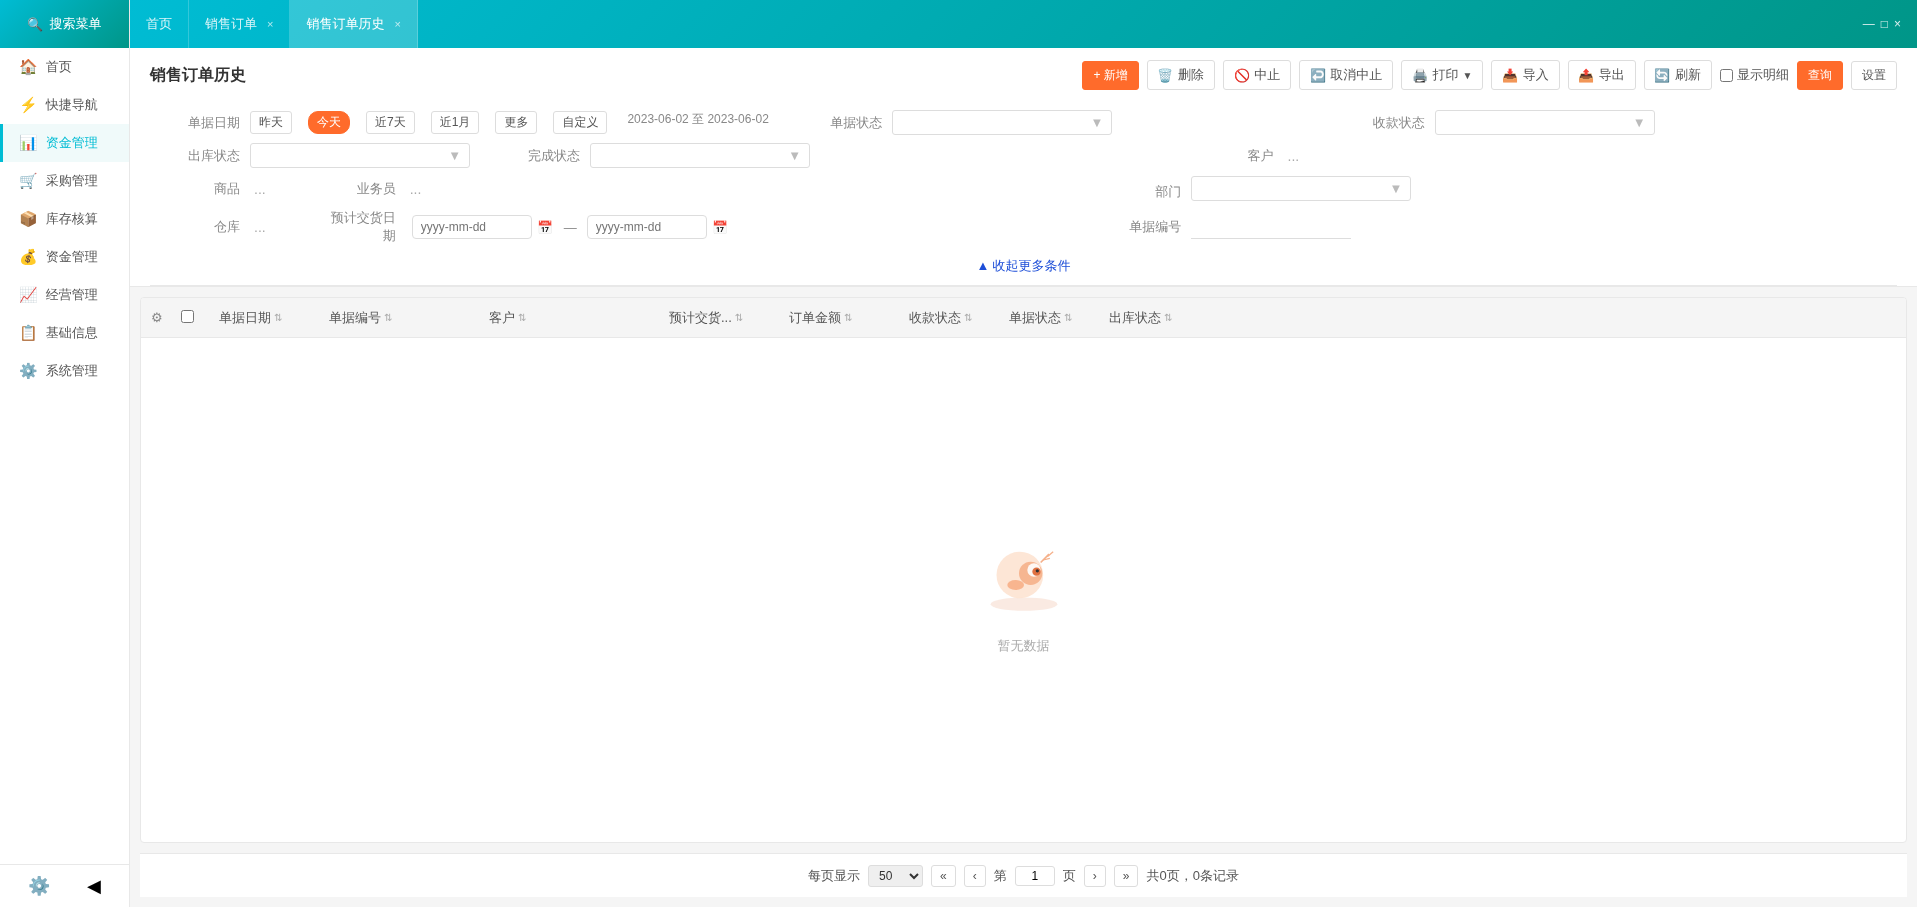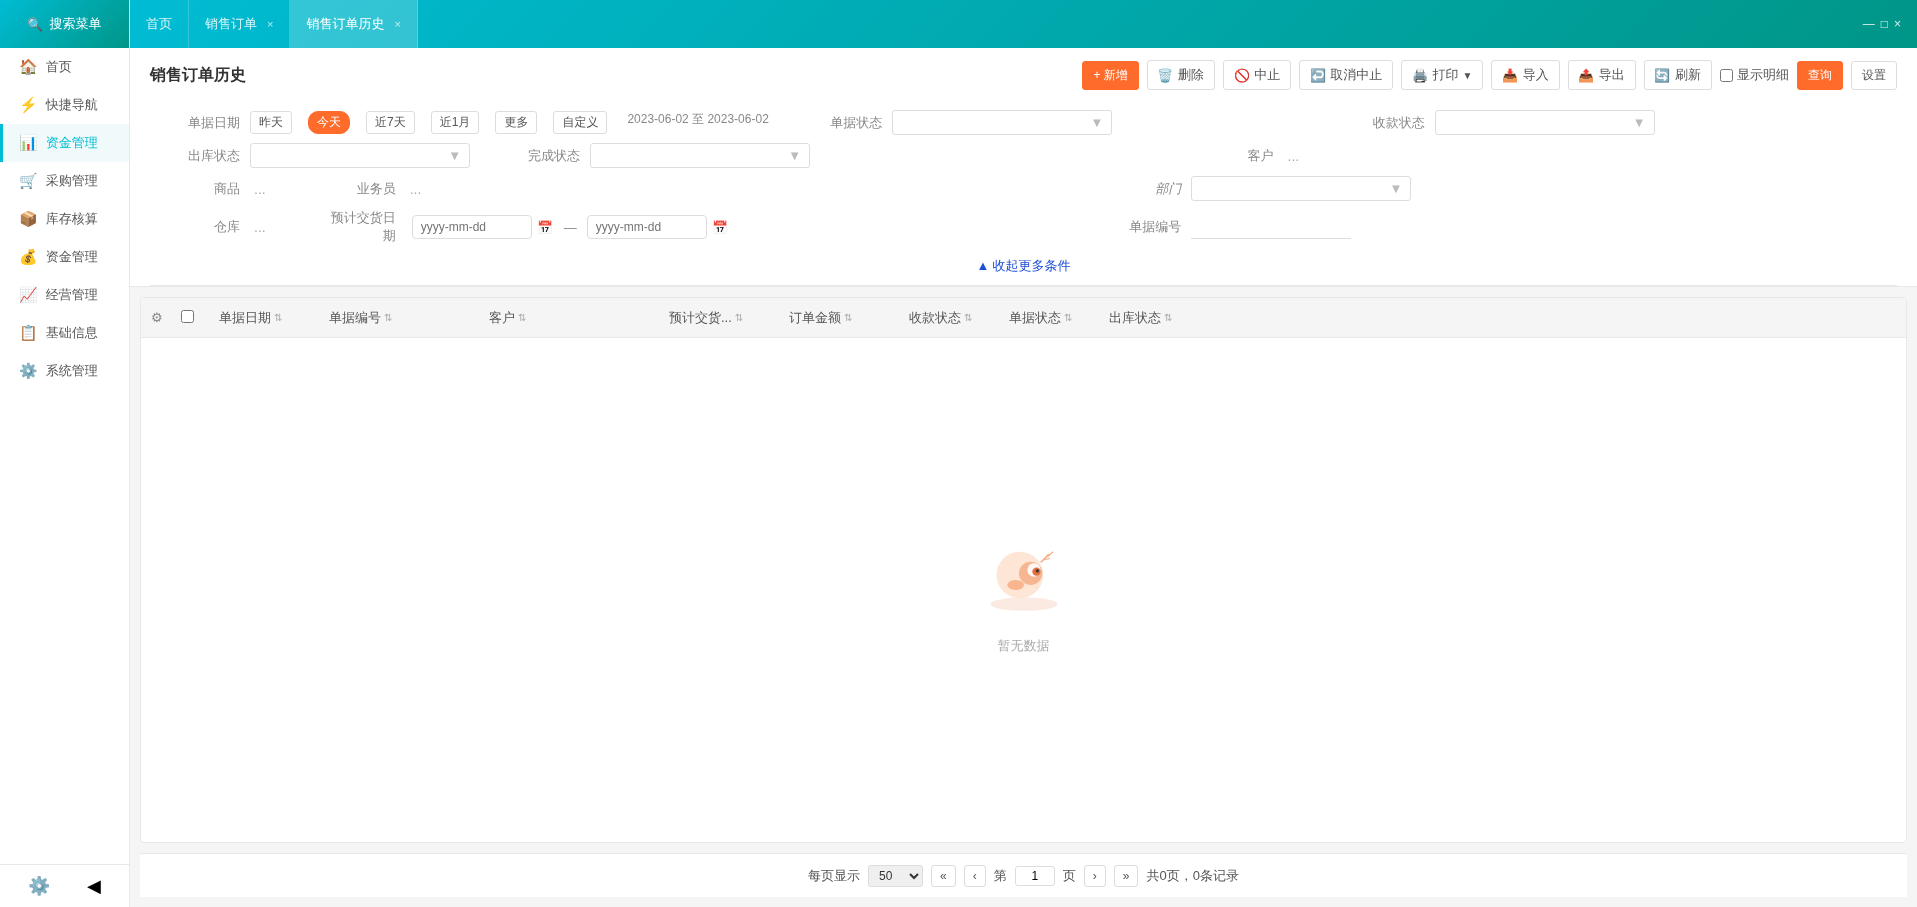--- a/index.html
+++ b/index.html
@@ -477,21 +477,21 @@
           </div>
         </div>
 
         <div class="filter-row">
           <span class="filter-label">商品</span>
           <span class="filter-ellipsis">...</span>
           <div style="flex:1; display:flex; align-items:center; padding-left:60px;">
             <span class="filter-label">业务员</span>
             <span class="filter-ellipsis">...</span>
           </div>
-          <div style="flex:1; display:flex; align-items:center; padding-left:20px;font-style:italic;">
+          <div style="flex:1; display:flex; align-items:flex-end; padding-left:20px;">
             <span class="filter-label">部门</span>
             <div class="filter-select" style="min-width:220px;">
               <span></span>
               <span>▼</span>
             </div>
           </div>
         </div>
 
         <div class="filter-row">
           <span class="filter-label">仓库</span>

